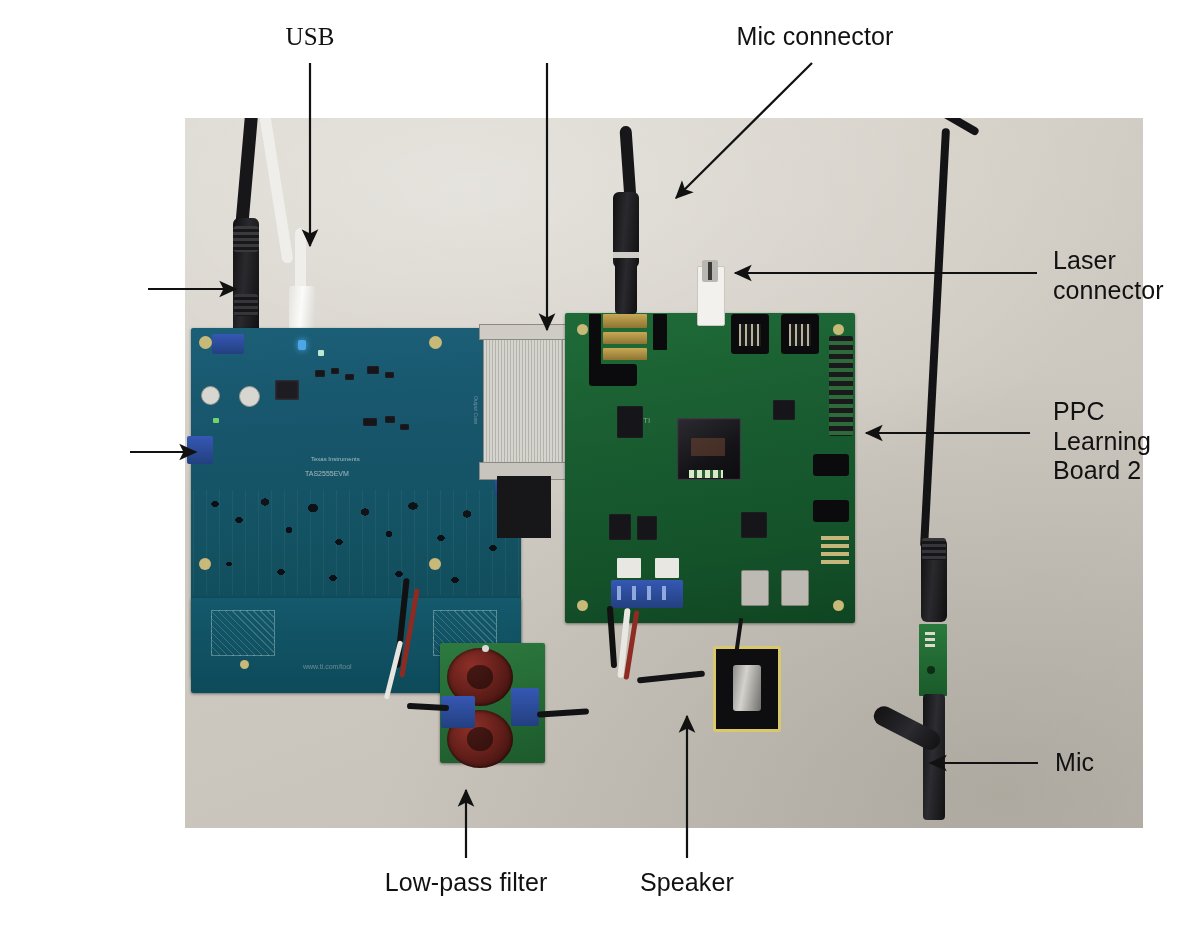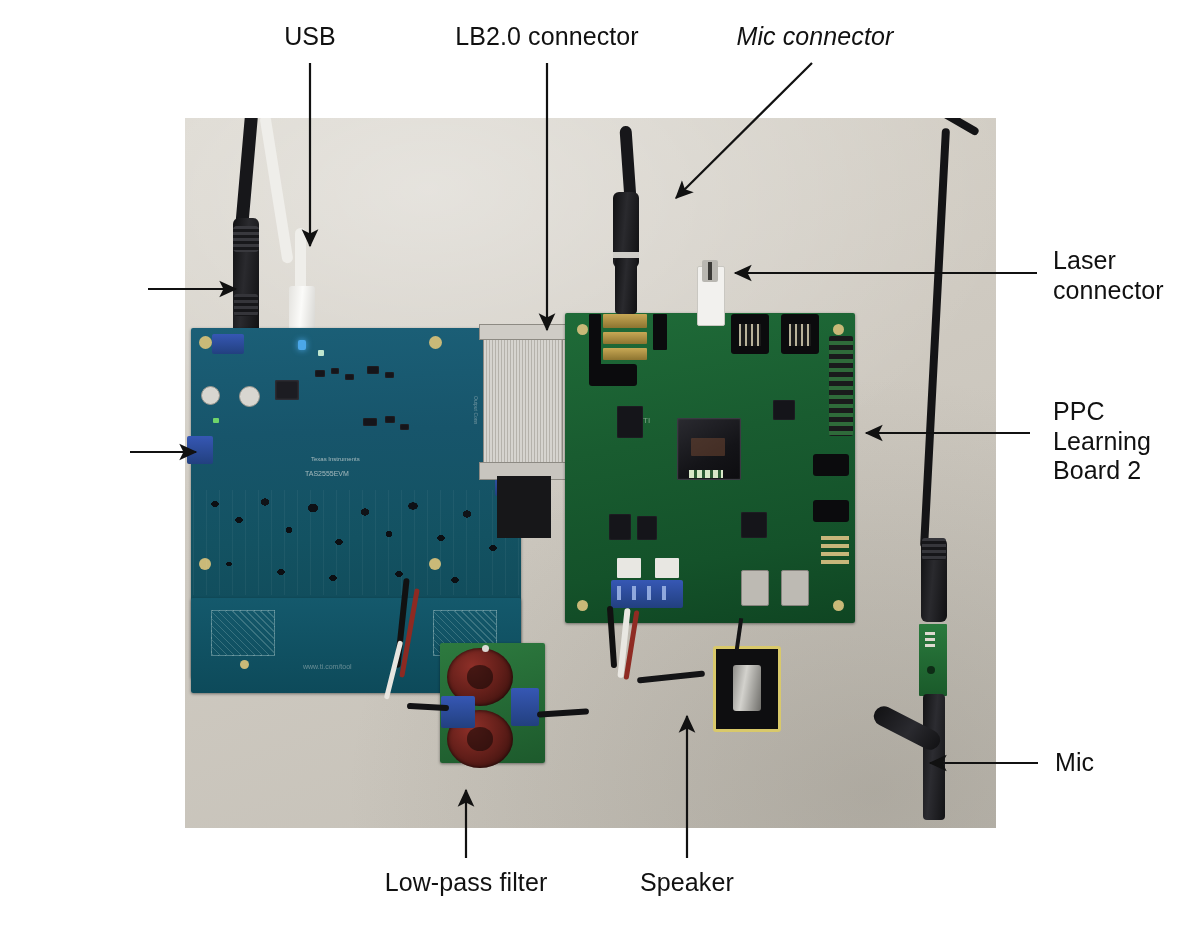--- a/index.html
+++ b/index.html
@@ -26,21 +26,21 @@
   .lbl.c{text-align:center;}
   .lbl.r{text-align:right;}
   .lbl.l{text-align:left;}
 
   
   .ann-svg{position:absolute;left:0;top:0;width:1200px;height:935px;pointer-events:none;}
 
   
   .photo{
     position:absolute;
-    left:185px;top:118px;width:811px;height:710px;
+    left:185px;top:118px;width:958px;height:710px;
     background:#a21caf;
     overflow:hidden;
   }
   .photo:before{
     content:"";position:absolute;inset:0;
     background:
       radial-gradient(120% 80% at 30% 10%, rgba(255,255,255,.40), rgba(255,255,255,0) 60%),
       radial-gradient(100% 90% at 85% 95%, rgba(120,115,105,.30), rgba(0,0,0,0) 65%),
       linear-gradient(160deg,#d8d4cb 0%,#cfcac1 45%,#c3bfb6 100%);
   }
@@ -307,25 +307,24 @@
 
     <line x1="1030" y1="433" x2="866" y2="433" stroke="#111111" stroke-width="2.2" marker-end="url(#ah)"></line>
 
     <line x1="1038" y1="763" x2="930" y2="763" stroke="#111111" stroke-width="2.2" marker-end="url(#ah)"></line>
 
     <line x1="466" y1="858" x2="466" y2="790" stroke="#111111" stroke-width="2.2" marker-end="url(#ah)"></line>
 
     <line x1="687" y1="858" x2="687" y2="716" stroke="#111111" stroke-width="2.2" marker-end="url(#ah)"></line>
   </svg>
 
-  <div class="lbl c" style="left:250px;top:22px;width:120px;">USB</div>
-
-  <div class="lbl c" style="left:427px;top:22px;width:240px;">LB2.0 connector</div>
-
-  <div class="lbl c" style="left:700px;top:22px;width:230px;font-style:italic;">Mic connector</div>
+  <div class="lbl c" style="left:250px;top:22px;width:120px;font-family:Liberation Serif, serif;">USB</div>
+
+
+  <div class="lbl c" style="left:700px;top:22px;width:230px;">Mic connector</div>
 
 
 
   <div class="lbl l" style="left:1053px;top:246px;width:150px;">Laser
 connector</div>
 
   <div class="lbl l" style="left:1053px;top:397px;width:150px;">PPC
 Learning
 Board 2</div>
 

